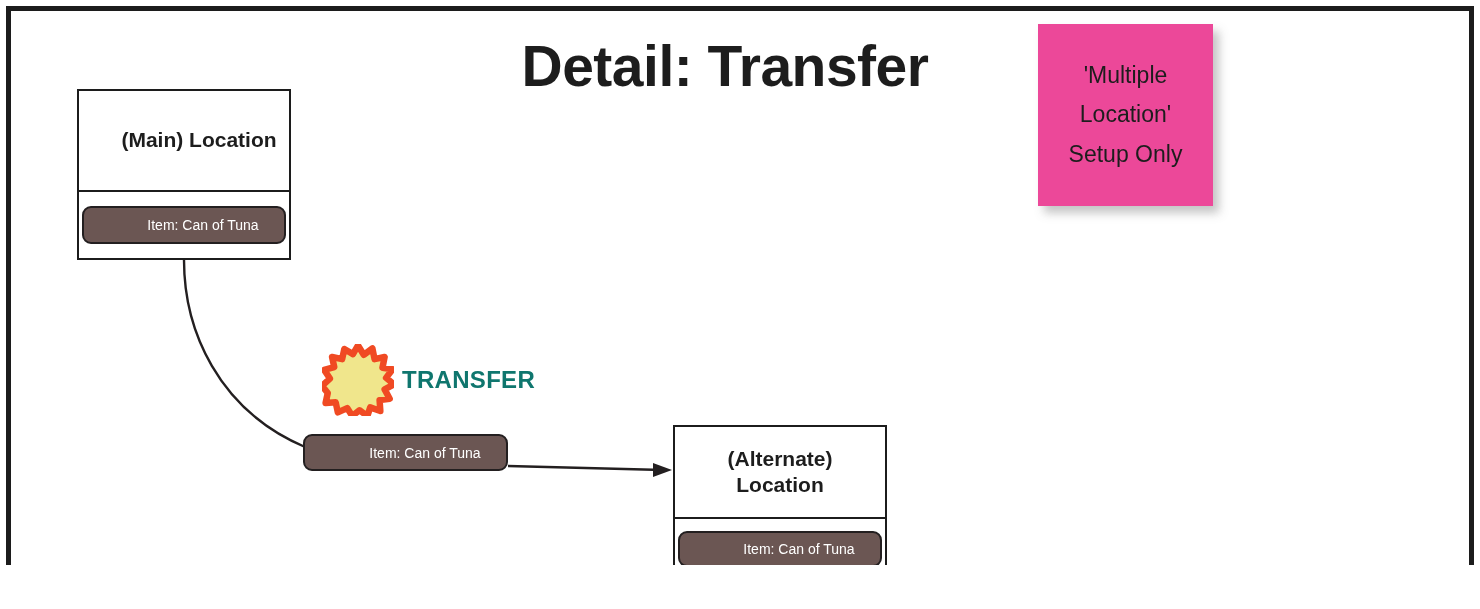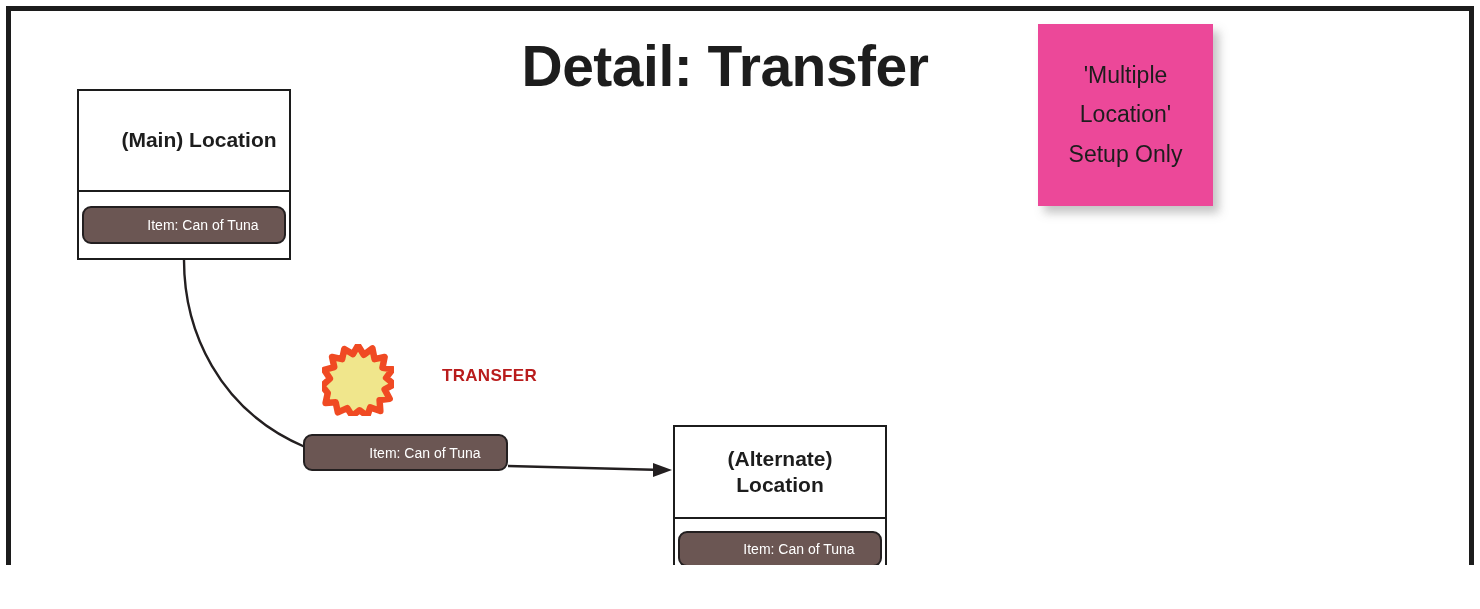--- a/index.html
+++ b/index.html
@@ -117,26 +117,25 @@
     color: #1d1d1d;
     text-align: center;
     line-height: 1.7;
     white-space: pre-line;
   }
   
   #transfer-label {
     position: absolute;
     left: 402px;
     top: 366px;
-    font-size: 17px;
+    font-size: 24px;
     font-weight: bold;
-    color: #b91c1c;
+    color: #0f766e;
     letter-spacing: 0.3px;
     white-space: nowrap;
-    margin-left: 40px;
   }
   #burst {
     position: absolute;
     left: 322px;
     top: 344px;
     width: 72px;
     height: 72px;
   }
   
   #connectors {

